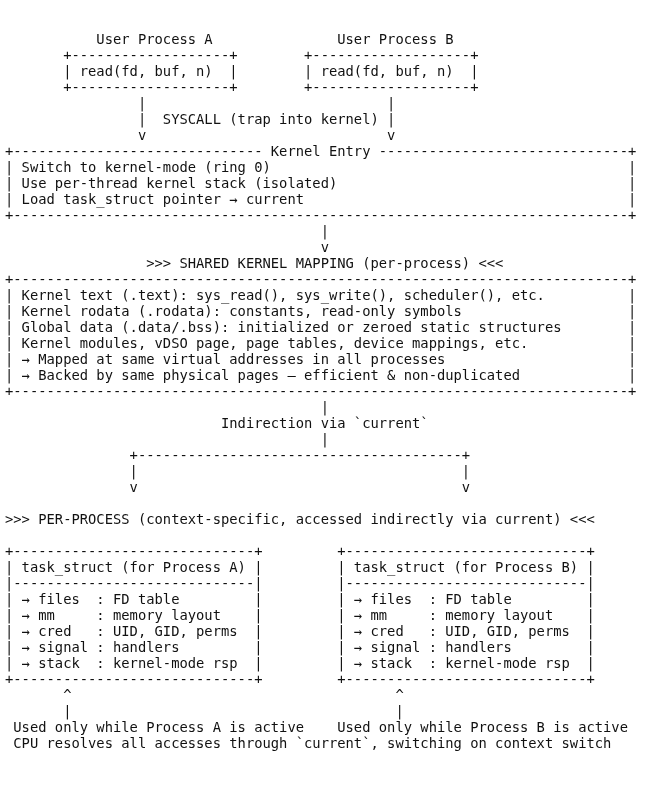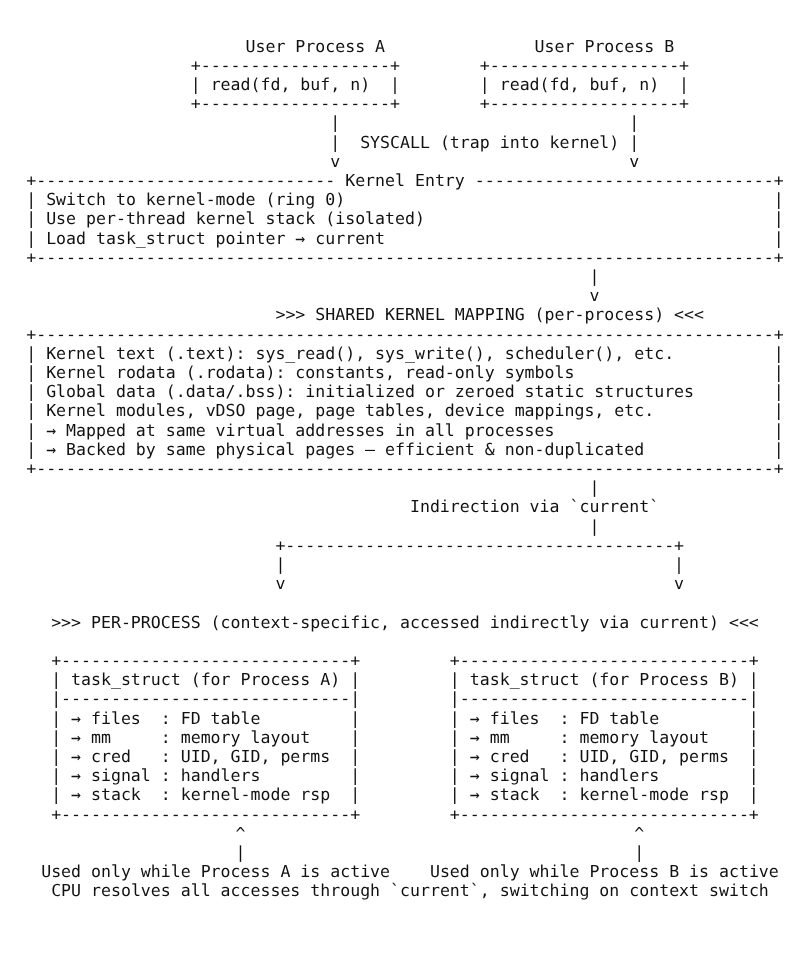--- a/index.html
+++ b/index.html
@@ -10,21 +10,20 @@
     width: 670px;
     height: 808px;
     background: #ffffff;
     overflow: hidden;
   }
   .page {
     width: 670px;
     height: 673px;
     background: #ffffff;
     box-sizing: border-box;
-    text-align: center;
   }
   pre.ascii {
     margin: 0;
     padding: 31px 0 0 5px;
     font-family: "DejaVu Sans Mono", "Liberation Mono", monospace;
     font-size: 13.8px;
     line-height: 16px;
     letter-spacing: 0;
     color: #111111;
     background: #ffffff;

